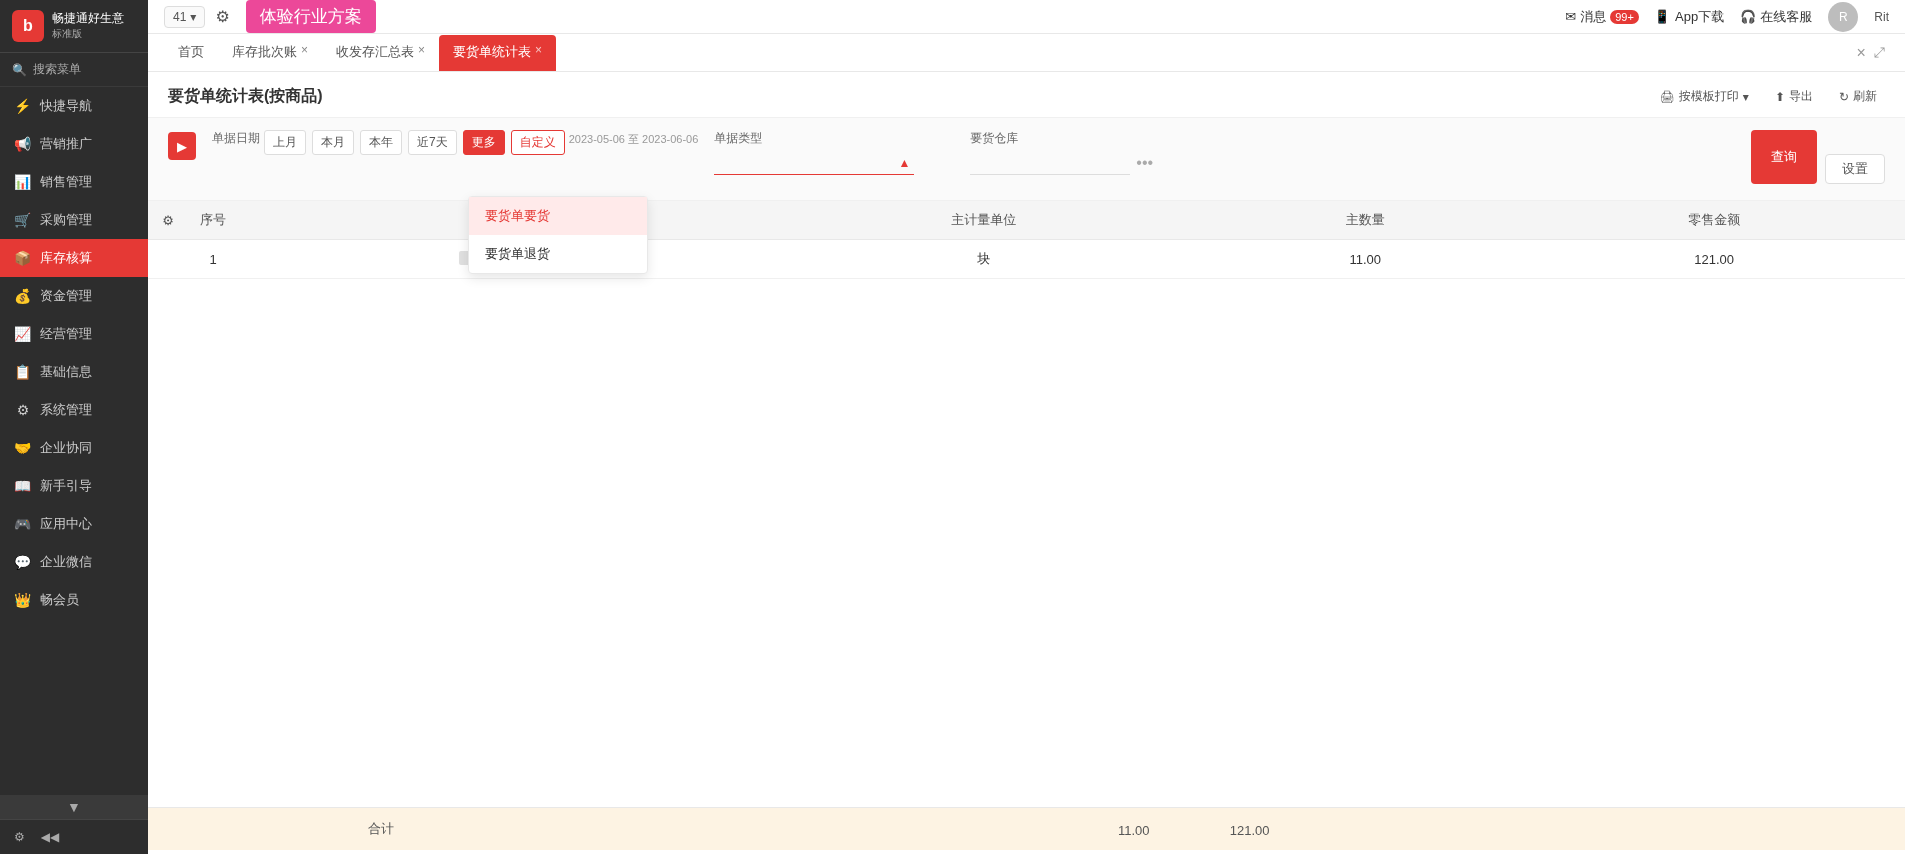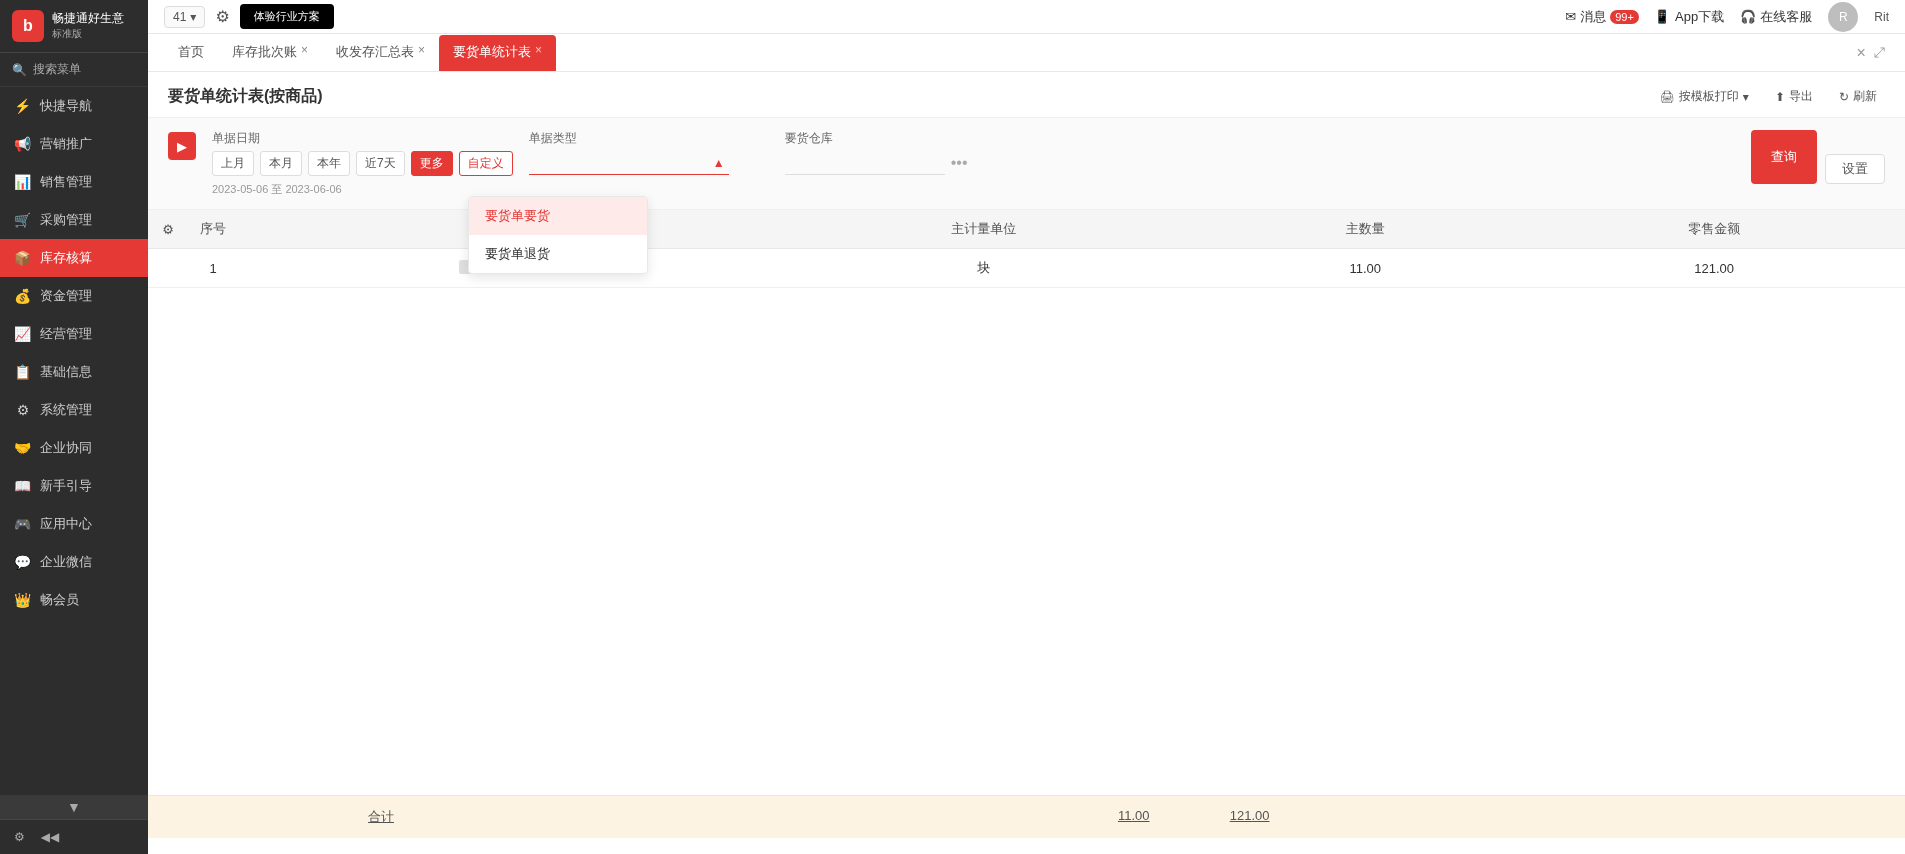--- a/index.html
+++ b/index.html
@@ -107,28 +107,29 @@
     .topbar-selector {
       display: flex; align-items: center; gap: 4px;
       border: 1px solid #ddd;
       border-radius: 4px;
       padding: 3px 8px;
       font-size: 12px; color: #555; cursor: pointer;
       background: #fafafa;
     }
 
     .btn-trial {
-      background: #000000;
+      background: #ec4899;
       color: #fff;
       border: none;
       border-radius: 4px;
       padding: 5px 14px;
-      font-size: 11px;
+      font-size: 17px;
       cursor: pointer;
       font-family: inherit;
+      margin-left: 6px;
     }
 
     .topbar-right {
       display: flex; align-items: center; gap: 16px;
     }
     .topbar-right .badge-item {
       display: flex; align-items: center; gap: 4px;
       font-size: 13px; color: #333; cursor: pointer;
     }
     .badge-count {
@@ -237,21 +238,21 @@
       width: 28px; height: 28px;
       background: #e53935;
       border-radius: 4px;
       display: flex; align-items: center; justify-content: center;
       color: #fff;
       cursor: pointer;
       flex-shrink: 0;
       margin-top: 2px;
     }
     .filter-group {
-      display: flex; flex-direction: column; gap: 4px;
+      display: flex; gap: 4px;
     }
     .filter-label {
       font-size: 12px; color: #666;
     }
     .filter-date-options {
       display: flex; align-items: center; gap: 6px;
     }
     .date-btn {
       padding: 3px 8px;
       border: 1px solid #ddd;
@@ -394,30 +395,29 @@
       display: inline-block;
       background: #e0e0e0;
       height: 14px;
       border-radius: 2px;
     }
 
     
     .total-row {
       background: #fdf3e3;
       display: flex;
-      align-items: flex-start;
+      align-items: flex-end;
       padding: 12px 20px;
       gap: 20px;
       font-size: 13px;
       color: #555;
       border-top: 1px solid #e8e8e8;
       margin-top: auto;
       position: sticky;
-      bottom: 16px;
-      text-decoration: underline;
+      bottom: 4px;
     }
     .total-label { margin-left: 200px; }
   </style>
 </head>
 <body>
 
 <div class="sidebar">
   <div class="sidebar-logo">
     <div class="logo-icon">
       <span>b</span>

